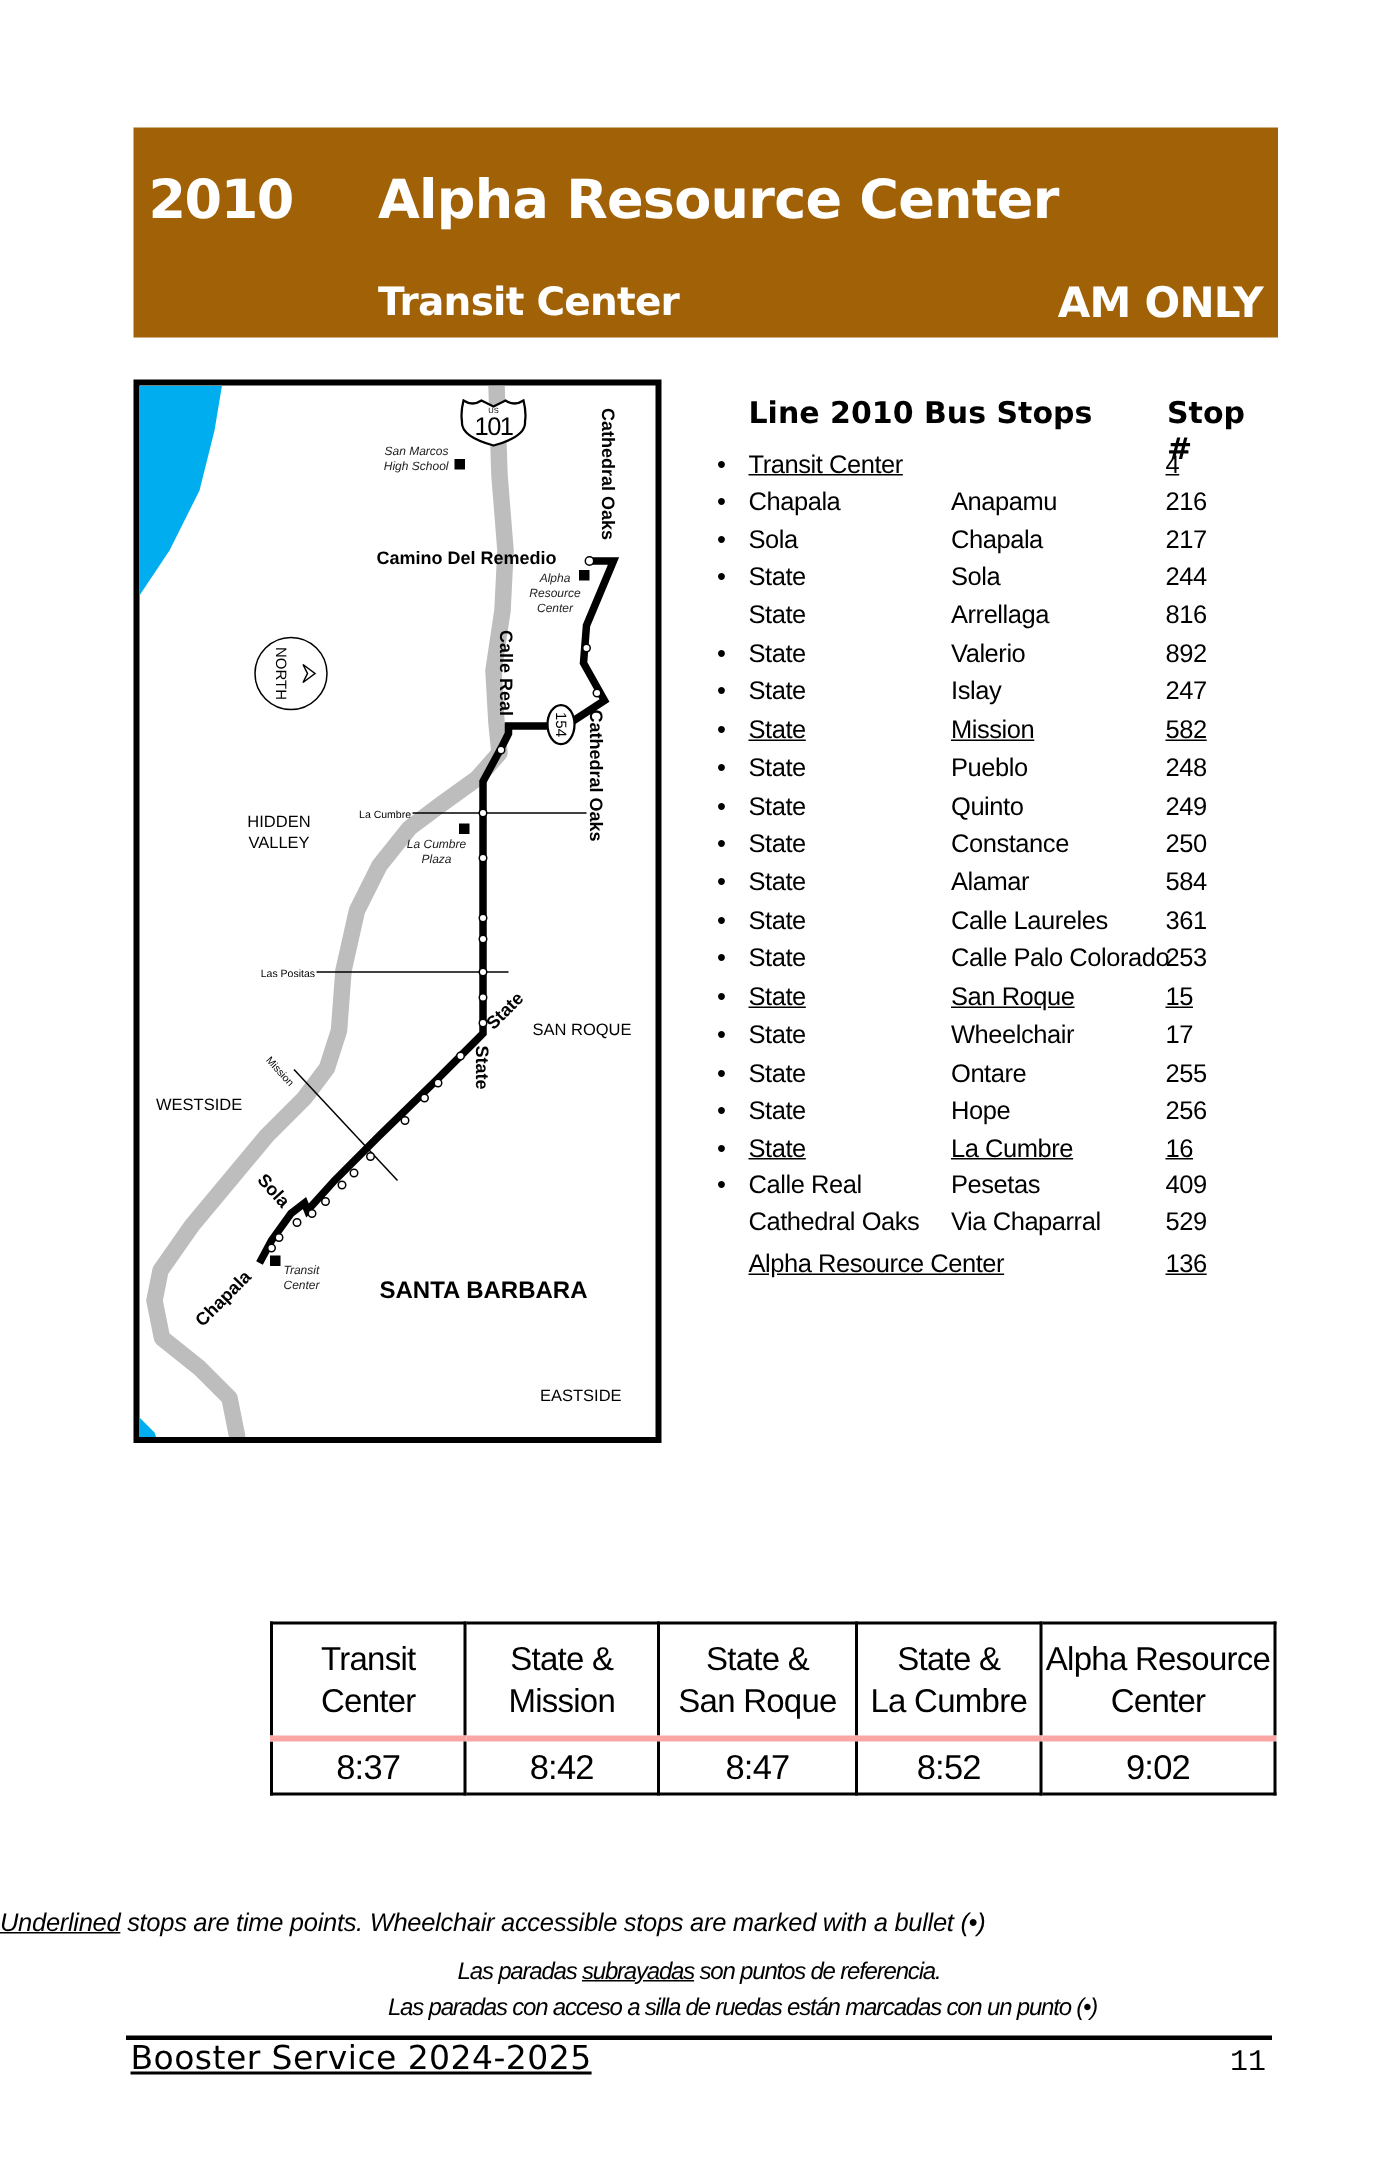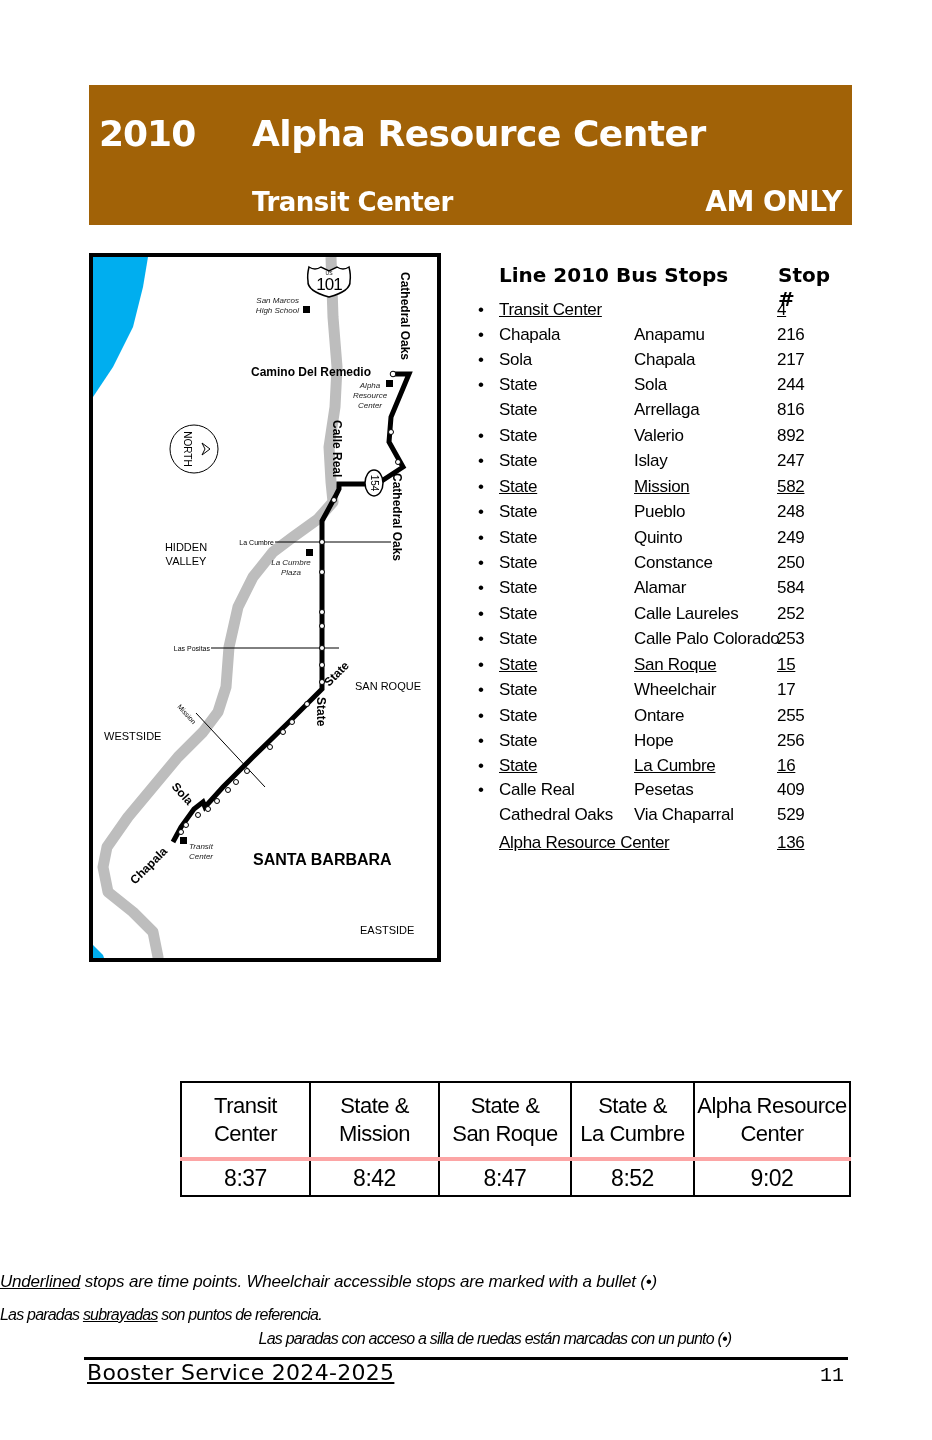--- a/index.html
+++ b/index.html
@@ -24,21 +24,21 @@
   .stop-row .c2 { position: absolute; left: 140px; top: 0; margin-left: 16px; }
   .stop-row .c3 { position: absolute; left: 299px; top: 0; }
   .u { text-decoration: underline; }
 
   .sched { position: absolute; left: 180px; top: 1081px; border-collapse: collapse; }
   .sched td { border: 2px solid #000; text-align: center; font-size: 22px; font-family: "Liberation Sans", sans-serif; letter-spacing: -0.5px; padding: 0; }
   .sched tr.hd td { height: 74px; line-height: 28px; }
   .sched tr.tm td { height: 34px; font-size: 23px; border-top: 4px solid #fca5a5; }
 
   .note1 { position: absolute; left: 0; width: 932px; top: 1272px; text-align: left; font-style: italic; font-size: 17px; letter-spacing: -0.2px; }
-  .note2 { position: absolute; left: 0; width: 932px; top: 1306px; font-style: italic; font-size: 16px; letter-spacing: -0.8px; }
+  .note2 { position: absolute; left: 0; width: 932px; top: 1306px; text-align: center; font-style: italic; font-size: 16px; letter-spacing: -0.8px; }
   .note3 { position: absolute; left: 0; width: 932px; top: 1330px; text-align: center; font-style: italic; font-size: 16px; letter-spacing: -0.8px; margin-left: 29px; }
   .footer-rule { position: absolute; left: 84px; top: 1357px; width: 764px; height: 3px; background: #000; }
   .footer-left { position: absolute; left: 87px; top: 1360px; font-family: "DejaVu Sans", sans-serif; font-size: 22px; letter-spacing: 0.3px; text-decoration: underline; }
   .footer-right { position: absolute; right: 88px; top: 1364px; font-family: Liberation Mono, monospace; font-size: 20px; }
 </style>
 </head>
 <body>
 
 <div class="header">
   <div class="line-num">2010</div>
@@ -231,21 +231,21 @@
     <div class="stop-row" style="top: 278px;">
       <span class="bullet">•</span>
       <span class="c1">State</span>
       <span class="c2">Alamar</span>
       <span class="c3">584</span>
     </div>
     <div class="stop-row" style="top: 304px;">
       <span class="bullet">•</span>
       <span class="c1">State</span>
       <span class="c2">Calle Laureles</span>
-      <span class="c3">252</span>
+      <span class="c3">361</span>
     </div>
     <div class="stop-row" style="top: 329px;">
       <span class="bullet">•</span>
       <span class="c1">State</span>
       <span class="c2">Calle Palo Colorado</span>
       <span class="c3">253</span>
     </div>
     <div class="stop-row" style="top: 355px;">
       <span class="bullet">•</span>
       <span class="c1 u">State</span>

